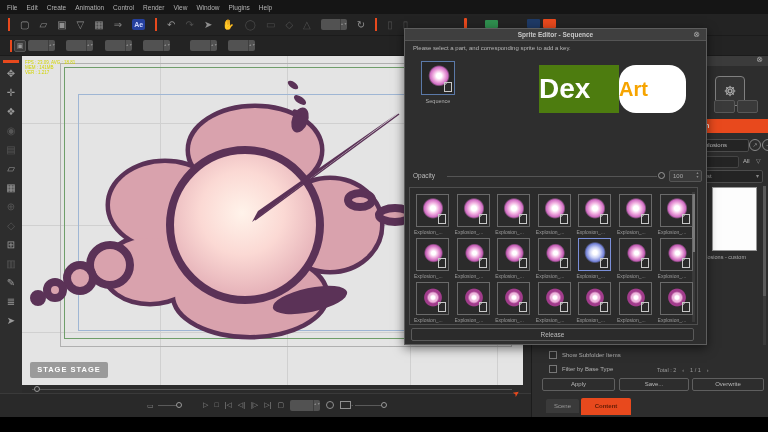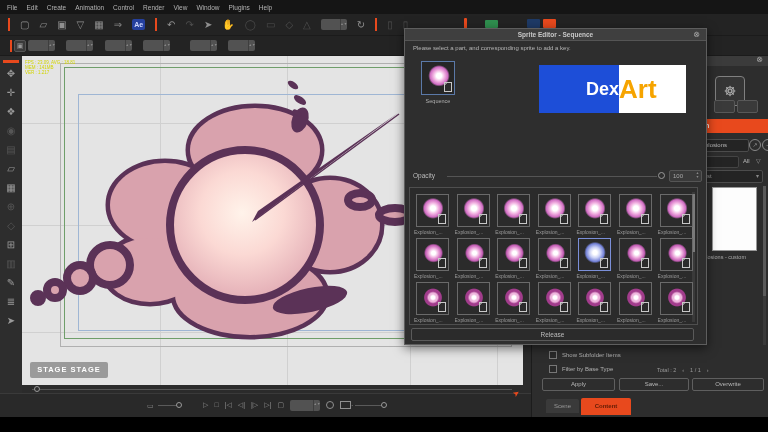--- a/index.html
+++ b/index.html
@@ -91,22 +91,22 @@
 
   
   .dialog{position:absolute;left:404px;top:28px;width:303px;height:317px;background:#2e2e2e;border:1px solid #5e5e5e;box-shadow:0 3px 10px rgba(0,0,0,.55);z-index:40;}
   .dlg-title{position:absolute;left:0;top:0;width:100%;height:12px;background:#3f3f3f;border-bottom:1px solid #555;}
   .dlg-title .t{display:block;text-align:center;font-size:6.5px;font-weight:bold;color:#c8c8c8;line-height:12px;}
   .dlg-close{position:absolute;right:6px;top:1px;font-size:8px;color:#aaa;line-height:10px;}
   .dlg-instr{position:absolute;left:8px;top:16px;font-size:6px;color:#b5b5b5;}
   .seq-thumb{position:absolute;left:16px;top:32px;width:34px;height:34px;border:1px solid #5b79a8;background:#262626;}
   .seq-label{position:absolute;left:10px;top:69px;width:46px;text-align:center;font-size:5.5px;color:#b0b0b0;}
   .logo{position:absolute;left:134px;top:36px;width:152px;height:48px;display:flex;}
-  .logo-left{width:80px;height:48px;background:#1d4ed8;color:#fff;font-size:18px;font-weight:bold;text-align:right;line-height:48px;}
-  .logo-right{width:67px;height:48px;background:#fff;color:#f6a400;font-size:26px;font-weight:bold;line-height:48px;}
+  .logo-left{width:80px;height:48px;background:#4d7c0f;color:#fff;font-size:28px;font-weight:bold;text-align:left;line-height:48px;}
+  .logo-right{width:67px;height:48px;background:#fff;color:#f6a400;font-size:20px;font-weight:bold;line-height:48px;border-radius:17px;}
   .op-label{position:absolute;left:8px;top:143px;font-size:6.5px;color:#bbb;}
   .op-track{position:absolute;left:42px;top:147px;width:210px;height:1px;background:#555;}
   .op-knob{position:absolute;left:253px;top:143px;width:7px;height:7px;border:1px solid #999;border-radius:50%;background:#2e2e2e;}
   .op-field{position:absolute;left:264px;top:141px;width:33px;height:12px;background:#3a3a3a;border:1px solid #555;border-radius:2px;display:flex;align-items:center;}
   .op-field .val{flex:1;font-size:6px;color:#a8a8a8;padding-left:3px;}
   .op-field .steps{width:7px;height:100%;display:flex;flex-direction:column;align-items:center;justify-content:center;font-size:3.5px;color:#8a8a8a;line-height:1.1;}
   .grid-box{position:absolute;left:4px;top:158px;width:289px;height:138px;border:1px solid #4f4f4f;background:#2b2b2b;}
   .cell-thumb{position:absolute;width:33px;height:33px;border:1px solid #6a6a6a;}
   .cell-thumb.selected{border:1px solid #7b8fd8;}
   .cell-label{position:absolute;width:37px;font-size:5px;color:#9a9a9a;white-space:nowrap;overflow:hidden;}

